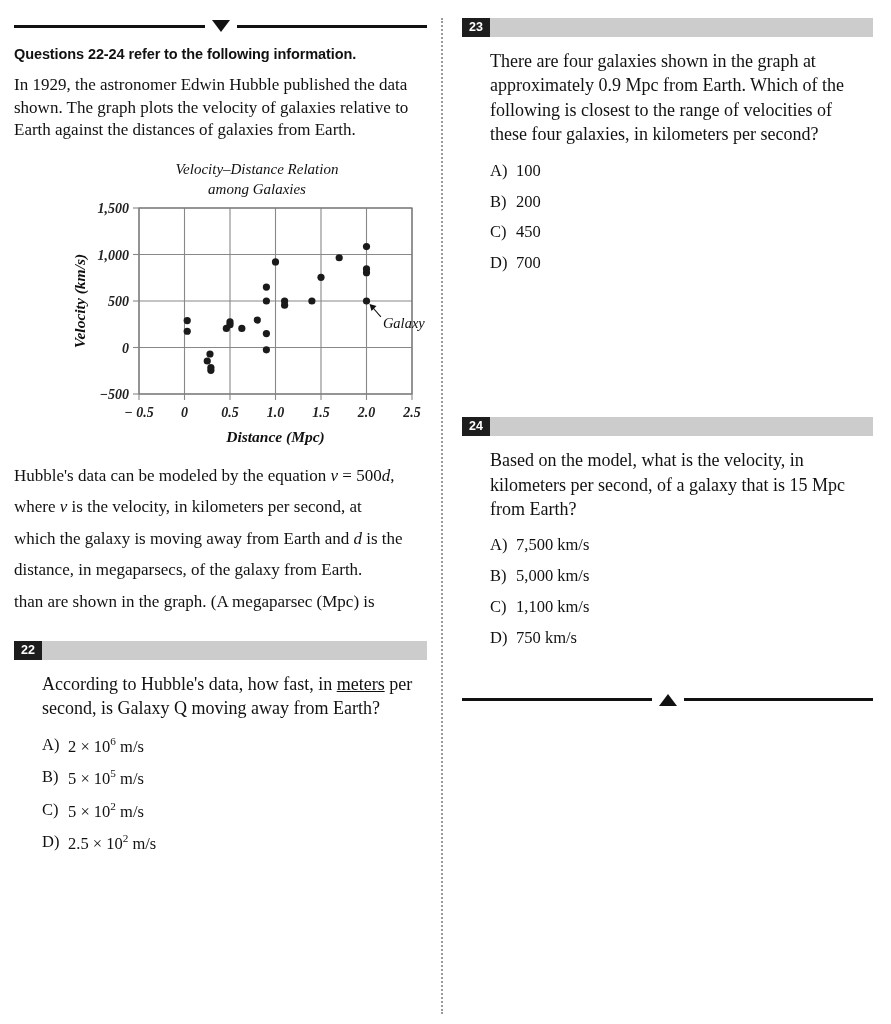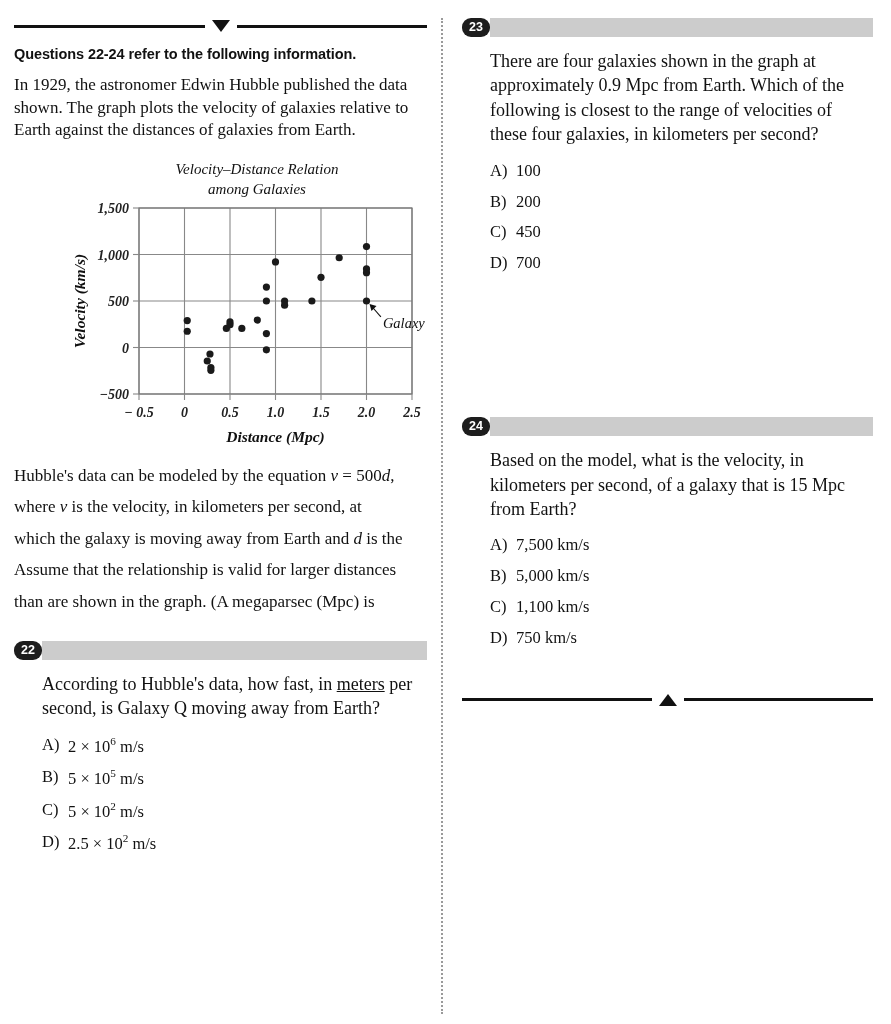--- a/index.html
+++ b/index.html
@@ -91,21 +91,20 @@
   .qnum {
     background: #1d1d1d;
     color: #ffffff;
     font-family: "Liberation Sans", "DejaVu Sans", sans-serif;
     font-size: 12.5px;
     font-weight: bold;
     line-height: 19px;
     padding: 0 6px;
     min-width: 16px;
     text-align: center;
-    border-radius: 9px;
   }
   .qfill {
     flex: 1;
     background: #cccccc;
   }
   .qbody {
     padding-left: 28px;
     padding-right: 6px;
   }
   .qtext {
@@ -260,21 +259,21 @@
 
         <text class="ch-axlabel" id="ch-ylabel" x="18" y="145" text-anchor="middle" transform="rotate(-90 18 145)">Velocity (km/s)</text>
         <text class="ch-axlabel" id="ch-xlabel" x="208.5" y="286" text-anchor="middle">Distance (Mpc)</text>
       </svg>
     </div>
 
     <div id="model-paragraph" class="para-spaced">
         <div>Hubble's data can be modeled by the equation  <span class="var">v</span> = 500<span class="var">d</span>,</div>
         <div>where  <span class="var">v</span>  is the velocity, in kilometers per second, at</div>
         <div>which the galaxy is moving away from Earth and  <span class="var">d</span>  is the</div>
-        <div>Assume that the relationship is valid for larger distances</div>
+        <div>distance, in megaparsecs, of the galaxy from Earth.</div>
         <div>than are shown in the graph.  (A megaparsec (Mpc) is</div>
       </div>
 
     <div style="margin-top:24px;">
       <div class="qbar">
         <div class="qnum">22</div>
         <div class="qfill"></div>
       </div>
       <div class="qbody">
         <p class="qtext"><span>According to Hubble's data, how fast, in </span><u>meters</u><span> per second, is Galaxy Q moving away from Earth?</span></p>

